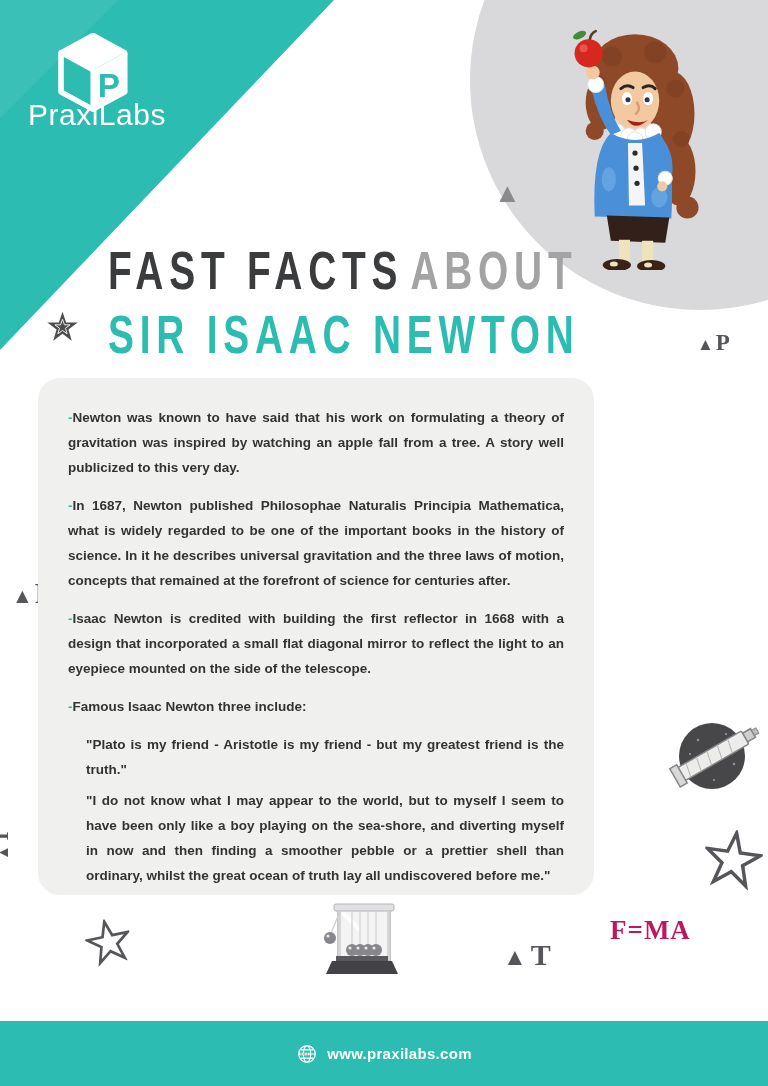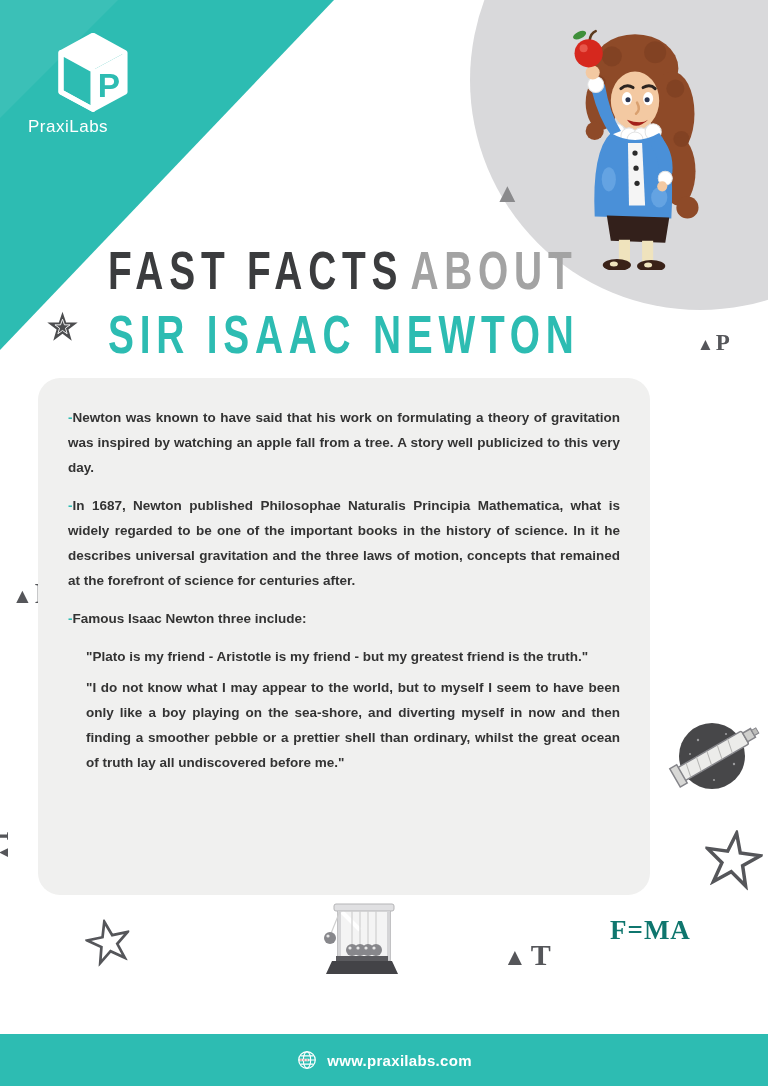--- a/index.html
+++ b/index.html
@@ -17,38 +17,38 @@
     background:rgba(255,255,255,0.07);clip-path:polygon(0 0,100% 0,0 100%);
   }
   
   .gray-circle{
     position:absolute;left:470px;top:-150px;width:460px;height:460px;
     border-radius:50%;background:#D9D9DB;
   }
   
   .logo-cube{position:absolute;left:56px;top:33px;width:74px;height:80px;}
   .logo-word{
-    position:absolute;left:28px;top:117px;color:#ffffff;
-    font-size:17px;font-weight:500;letter-spacing:0.5px;
+    position:absolute;left:28px;top:98px;color:#ffffff;
+    font-size:30px;font-weight:500;letter-spacing:0.5px;
   }
   
   .newton{position:absolute;left:546px;top:18px;width:172px;height:252px;}
   
   .title-line{
     position:absolute;left:108px;white-space:nowrap;font-weight:bold;
     font-size:54px;letter-spacing:8px;line-height:56px;
     transform:scaleX(0.72);transform-origin:left top;
   }
   .title-1{top:242px;}
   .title-2{top:306px;color:#2DBCB2;}
   .t-dark{color:#3B3C3E;}
   .t-gray{color:#A3A3A3;margin-left:10px;}
   
   .card{
-    position:absolute;left:38px;top:378px;width:612px;height:517px;
+    position:absolute;left:38px;top:378px;width:556px;height:517px;
     background:#F0F0EF;border-radius:22px;box-sizing:border-box;
     padding:27px 30px 20px 30px;
   }
   .fact{
     margin:0 0 13px 0;font-size:13.5px;font-weight:bold;color:#333333;
     line-height:25px;text-align:justify;
   }
   .quote{
     margin:0 0 6px 18px;font-size:13.5px;font-weight:bold;color:#333333;
     line-height:25px;text-align:justify;
@@ -60,30 +60,30 @@
   .tri-glyph{display:inline-block;}
   .dp-right{left:697px;top:330px;font-size:17px;}
   .dp-right .serif{font-size:23px;margin-left:2px;}
   .dp-left{left:12px;top:577px;font-size:21px;}
   .dp-left .serif{font-size:29px;margin-left:2px;}
   .tri-circle{left:494px;top:178px;font-size:27px;color:#8A8A8C;}
   .dt-side{left:-14px;top:832px;font-size:15px;transform:rotate(-90deg);}
   .dt-side .serif{font-size:21px;margin-left:2px;}
   .dt-bottom{left:503px;top:938px;font-size:24px;}
   .dt-bottom .serif{font-size:30px;margin-left:4px;}
-  .fma{left:610px;top:915px;font-size:27px;letter-spacing:1px;color:#0f766e;}
+  .fma{left:610px;top:915px;font-size:27px;letter-spacing:1px;color:#be185d;}
   .star-svg{position:absolute;}
   .star-filled{left:46px;top:310px;width:33px;height:33px;}
   .star-big{left:704px;top:830px;width:58px;height:58px;transform:rotate(8deg);}
   .star-bottom{left:86px;top:919px;width:45px;height:45px;transform:rotate(-12deg);}
   .cradle{position:absolute;left:318px;top:898px;width:88px;height:80px;}
   .telescope{position:absolute;left:668px;top:714px;width:100px;height:84px;}
   
   .footer{
-    position:absolute;left:0;right:0;bottom:0;height:52px;background:#2DBCB2;
+    position:absolute;left:0;right:0;bottom:0;height:65px;background:#2DBCB2;
     display:flex;align-items:center;justify-content:center;gap:9px;
   }
   .footer a{
     color:#ffffff;text-decoration:none;font-weight:bold;font-size:15px;
     letter-spacing:0.3px;display:flex;align-items:center;gap:9px;
   }
 </style>
 </head>
 <body>
 
@@ -177,20 +177,21 @@
     <polygon points="50,28 56,45 73,45 59,55 64,72 50,62 36,72 41,55 27,45 44,45" fill="none" stroke="#F0F0F0" stroke-width="3"></polygon>
   </svg>
   <div class="decor tri-circle tri-glyph">▲</div>
   <div class="decor dp-right"><span class="tri-glyph">▲</span><span class="serif">P</span></div>
   <div class="decor dp-left"><span class="tri-glyph">▲</span><span class="serif">P</span></div>
   <div class="decor dt-side"><span class="tri-glyph">▲</span><span class="serif">T</span></div>
 
   <div class="card">
     <p class="fact"><span class="dash">-</span><span>Newton was known to have said that his work on formulating a theory of gravitation was inspired by watching an apple fall from a tree. A story well publicized to this very day.</span></p>
     <p class="fact"><span class="dash">-</span><span>In 1687, Newton published Philosophae Naturalis Principia Mathematica, what is widely regarded to be one of the important books in the history of science. In it he describes universal gravitation and the three laws of motion, concepts that remained at the forefront of science for centuries after.</span></p>
+    <p class="fact"><span class="dash">-</span><span>Isaac Newton is credited with building the first reflector in 1668 with a design that incorporated a small flat diagonal mirror to reflect the light to an eyepiece mounted on the side of the telescope.</span></p>
     <p class="fact"><span class="dash">-</span><span>Famous Isaac Newton three include:</span></p>
     <p class="quote">"Plato is my friend - Aristotle is my friend - but my greatest friend is the truth."</p>
     <p class="quote">"I do not know what I may appear to the world, but to myself I seem to have been only like a boy playing on the sea-shore, and diverting myself in now and then finding a smoother pebble or a prettier shell than ordinary, whilst the great ocean of truth lay all undiscovered before me."</p>
   </div>
 
   <svg class="telescope" viewBox="0 0 100 84">
     <circle cx="44" cy="42" r="33" fill="#474749"></circle>
     <g fill="#9c9c9e">
       <circle cx="30" cy="26" r="1.2"></circle>
         <circle cx="58" cy="20" r="1.1"></circle>

